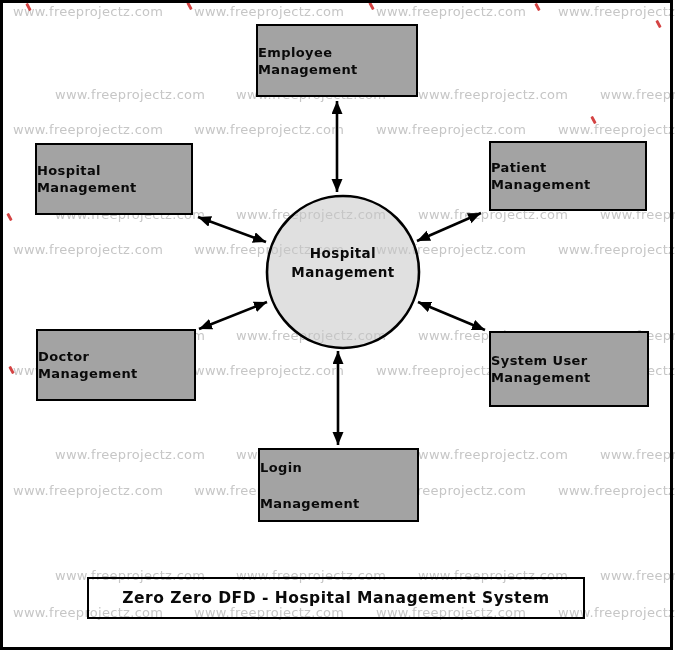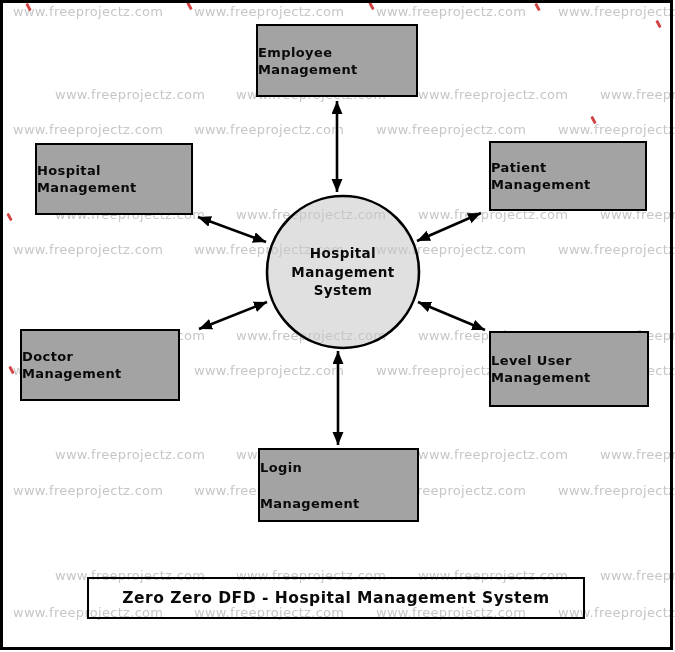--- a/index.html
+++ b/index.html
@@ -21,21 +21,21 @@
     position:absolute;
     border:2px solid #000;
     background:#a3a3a3;
     display:flex;flex-direction:column;align-items:flex-start;justify-content:center;
     text-align:center;
     font-weight:700;font-size:13px;line-height:17px;letter-spacing:0.4px;color:#0a0a0a;
   }
   .entity-employee {left:256px;top:24px; width:158px;height:69px;}
   .entity-hospital {left:35px; top:143px;width:154px;height:68px;}
   .entity-patient  {left:489px;top:141px;width:154px;height:66px;}
-  .entity-doctor   {left:20px; top:329px;width:156px;height:68px;}
+  .entity-doctor   {left:36px; top:329px;width:156px;height:68px;}
   .entity-system-user{left:489px;top:331px;width:156px;height:72px;}
   .entity-login    {left:258px;top:448px;width:157px;height:70px;gap:19px;}
   .process-label{
     position:absolute;left:273px;top:244px;width:140px;
     text-align:center;
     font-weight:700;font-size:13.5px;line-height:18.5px;letter-spacing:0.4px;color:#0a0a0a;
   }
   .title-box{
     position:absolute;left:87px;top:577px;width:494px;height:38px;
     border:2px solid #000;background:#ffffff;
@@ -76,41 +76,40 @@
     <line x1="198" y1="217" x2="266" y2="242" stroke-width="2.6" marker-start="url(#ah)" marker-end="url(#ah)" stroke="#000000"></line>
     <line x1="481" y1="213" x2="417" y2="241" stroke-width="2.6" marker-start="url(#ah)" marker-end="url(#ah)" stroke="#000000"></line>
     <line x1="199" y1="329" x2="267" y2="302" stroke-width="2.6" marker-start="url(#ah)" marker-end="url(#ah)" stroke="#000000"></line>
     <line x1="485" y1="330" x2="418" y2="302" stroke-width="2.6" marker-start="url(#ah)" marker-end="url(#ah)" stroke="#000000"></line>
     <line x1="338" y1="351" x2="338" y2="445" stroke-width="2.6" marker-start="url(#ah)" marker-end="url(#ah)" stroke="#000000"></line>
   </svg>
 
   <div class="process-label">
     <div>Hospital</div>
     <div>Management</div>
-    <div>System</div>
   </div>
 
   <div class="entity entity-employee">
     <span>Employee</span>
     <span>Management</span>
   </div>
   <div class="entity entity-hospital">
     <span>Hospital</span>
     <span>Management</span>
   </div>
   <div class="entity entity-patient">
     <span>Patient</span>
     <span>Management</span>
   </div>
   <div class="entity entity-doctor">
     <span>Doctor</span>
     <span>Management</span>
   </div>
   <div class="entity entity-system-user">
-    <span>Level User</span>
+    <span>System User</span>
     <span>Management</span>
   </div>
   <div class="entity entity-login">
     <span>Login</span>
     <span>Management</span>
   </div>
 
   <div class="title-box">
     <span>Zero Zero DFD - Hospital Management System</span>
   </div>

